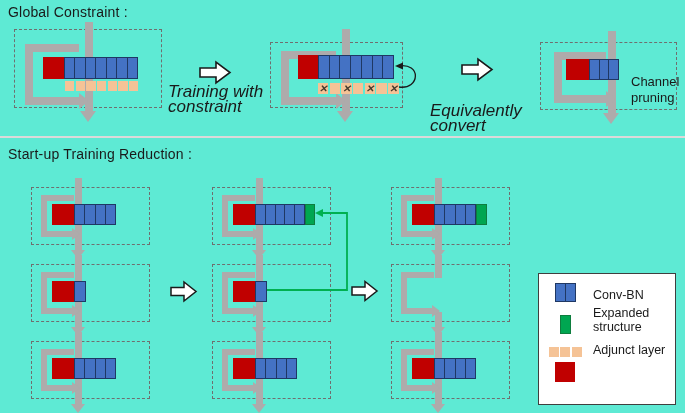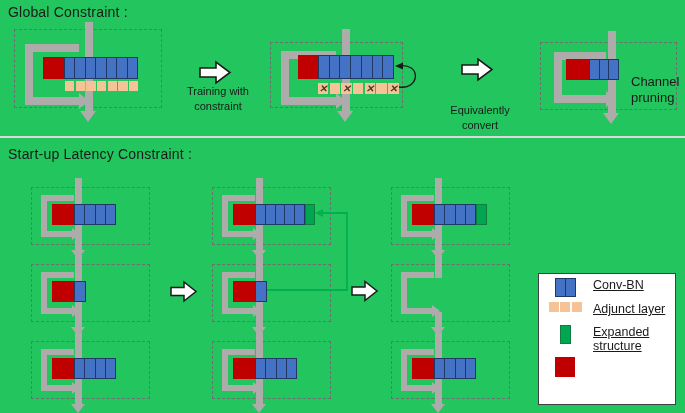--- a/index.html
+++ b/index.html
@@ -1,20 +1,20 @@
 <!DOCTYPE html>
 <html><head>
 <meta charset="utf-8">
 <style>
   :root{
     --blue:#4472C4; --navy:#1F3864; --red:#C00000; --tan:#F5C396;
     --green:#00A651; --cgreen:#00B050; --gray:#AEABAB; --ink:#1a1a1a;
   }
   html,body{margin:0;padding:0;background:#fff;}
-  #canvas{position:relative;width:685px;height:413px;background:#22c55e;
+  #canvas{position:relative;width:685px;height:413px;background:#5eead4;
     font-family:"Liberation Sans",sans-serif;color:var(--ink);overflow:hidden;}
   .ttl{position:absolute;font-size:14px;letter-spacing:.2px;}
   .sep{position:absolute;left:0;top:136px;width:685px;height:2px;background:#dcd9d9;}
   .box{position:absolute;border:1.5px dashed #6f6f6f;box-sizing:border-box;}
   .vline,.vla,.vlb{position:absolute;width:8px;background:var(--gray);}
   .varrow{position:absolute;width:0;height:0;
     border-left:8.5px solid transparent;border-right:8.5px solid transparent;
     border-top:11px solid var(--gray);}
   .skip{position:absolute;box-sizing:border-box;border:8px solid var(--gray);border-right:none;}
   .skarr{position:absolute;width:0;height:0;
@@ -29,44 +29,44 @@
   .bar{display:flex;background:var(--blue);border:1px solid var(--navy);box-sizing:border-box;}
   .bar i{flex:1;border-left:1px solid var(--navy);}
   .bar i:first-child{border-left:none;}
   .greenb{background:var(--green);border:1px solid #0e7d3e;box-sizing:border-box;}
   .tanrow{display:flex;gap:1.5px;z-index:2;position:absolute;}
   .tanrow i{background:var(--tan);display:flex;align-items:center;justify-content:center;}
   .gc1 .tanrow i{width:9.2px;height:10px;}
   .gc2 .tanrow{gap:1.3px;}
   .gc2 .tanrow i{width:10.4px;height:11px;}
   .xm{font-size:10px;font-weight:700;color:#453a2d;line-height:1;}
-  .steplbl{position:absolute;font-size:11px;line-height:15px;text-align:center;white-space:pre-line;}
+  .steplbl{position:absolute;font-size:17px;line-height:15px;text-align:left;white-space:pre-line;font-style:italic;}
   .chlbl{position:absolute;font-size:13px;line-height:16px;white-space:pre-line;z-index:3;}
   #overlay{position:absolute;left:0;top:0;z-index:20;pointer-events:none;}
   .legend{position:absolute;left:538px;top:273px;width:138px;height:132px;
     border:1.5px solid #3f3f3f;box-sizing:border-box;background:#fff;
     padding:4px 0 0 6px;display:flex;flex-direction:column;}
-  .lrow{display:flex;align-items:flex-start;text-decoration:underline;}
+  .lrow{display:flex;align-items:flex-end;}
   .lsw{width:40px;display:flex;justify-content:center;align-items:center;flex:none;}
   .llb{margin-left:8px;font-size:12.5px;line-height:14px;white-space:pre-line;}
   .lsw .tanrow{position:static;}
   .lsw .tanrow i{width:10px;height:10px;}
   .leg-arrow{display:flex;align-items:center;}
   .leg-arrow .shaft{width:19px;height:5px;background:var(--gray);}
   .leg-arrow .head{width:0;height:0;border-top:5.5px solid transparent;
     border-bottom:5.5px solid transparent;border-left:9px solid var(--gray);}
 </style>
 </head>
 <body>
 
 <div id="canvas">
 
   <div class="ttl" style="left:8px;top:4px">Global Constraint :</div>
   <div class="sep"></div>
-  <div class="ttl" style="left:8px;top:146px">Start-up Latency Constraint :</div>
+  <div class="ttl" style="left:8px;top:146px">Start-up Training Reduction :</div>
 
   <div class="box gc1" style="left:14px;top:29px;width:148px;height:79px">
     <div class="vline" style="left:70px;top:-8px;height:89px"></div>
     <div class="varrow" style="left:65px;top:81px"></div>
     <div class="skip" style="left:10px;top:14px;width:54px;height:61px"></div>
     <div class="skarr" style="left:64px;top:63px"></div>
     <div class="blk redb" style="left:28px;top:27px;width:21px;height:22px"></div>
     <div class="blk bar" style="left:49px;top:27px;width:74px;height:22px">
         <i></i>
         <i></i>
@@ -262,37 +262,37 @@
   <div class="legend">
     <div class="lrow" style="height:24px">
       <div class="lsw">
           <div class="bar" style="width:21px;height:19px">
             <i></i>
             <i></i>
           </div>
         </div>
       <div class="llb">Conv-BN</div>
     </div>
-    <div class="lrow" style="height:23px">
-      <div class="lsw">
-          <div class="tanrow">
-            <i></i>
-            <i></i>
-            <i></i>
-          </div>
-        </div>
-      <div class="llb">Adjunct layer</div>
-    </div>
     <div class="lrow" style="height:32px">
       <div class="lsw">
           <div class="greenb" style="width:11px;height:19px"></div>
         </div>
       <div class="llb">Expanded
 structure</div>
     </div>
+    <div class="lrow" style="height:23px">
+      <div class="lsw">
+          <div class="tanrow">
+            <i></i>
+            <i></i>
+            <i></i>
+          </div>
+        </div>
+      <div class="llb">Adjunct layer</div>
+    </div>
     <div class="lrow" style="height:25px">
       <div class="lsw">
           <div class="redb" style="width:20px;height:20px"></div>
         </div>
     </div>
   </div>
 
   <svg id="overlay" width="685" height="413" viewBox="0 0 685 413">
 
     <path d="M200,68 h16 v-6 l14,10.5 l-14,10.5 v-6 h-16 z" fill="#fff" stroke="#1a1a1a" stroke-width="1.6"></path>

